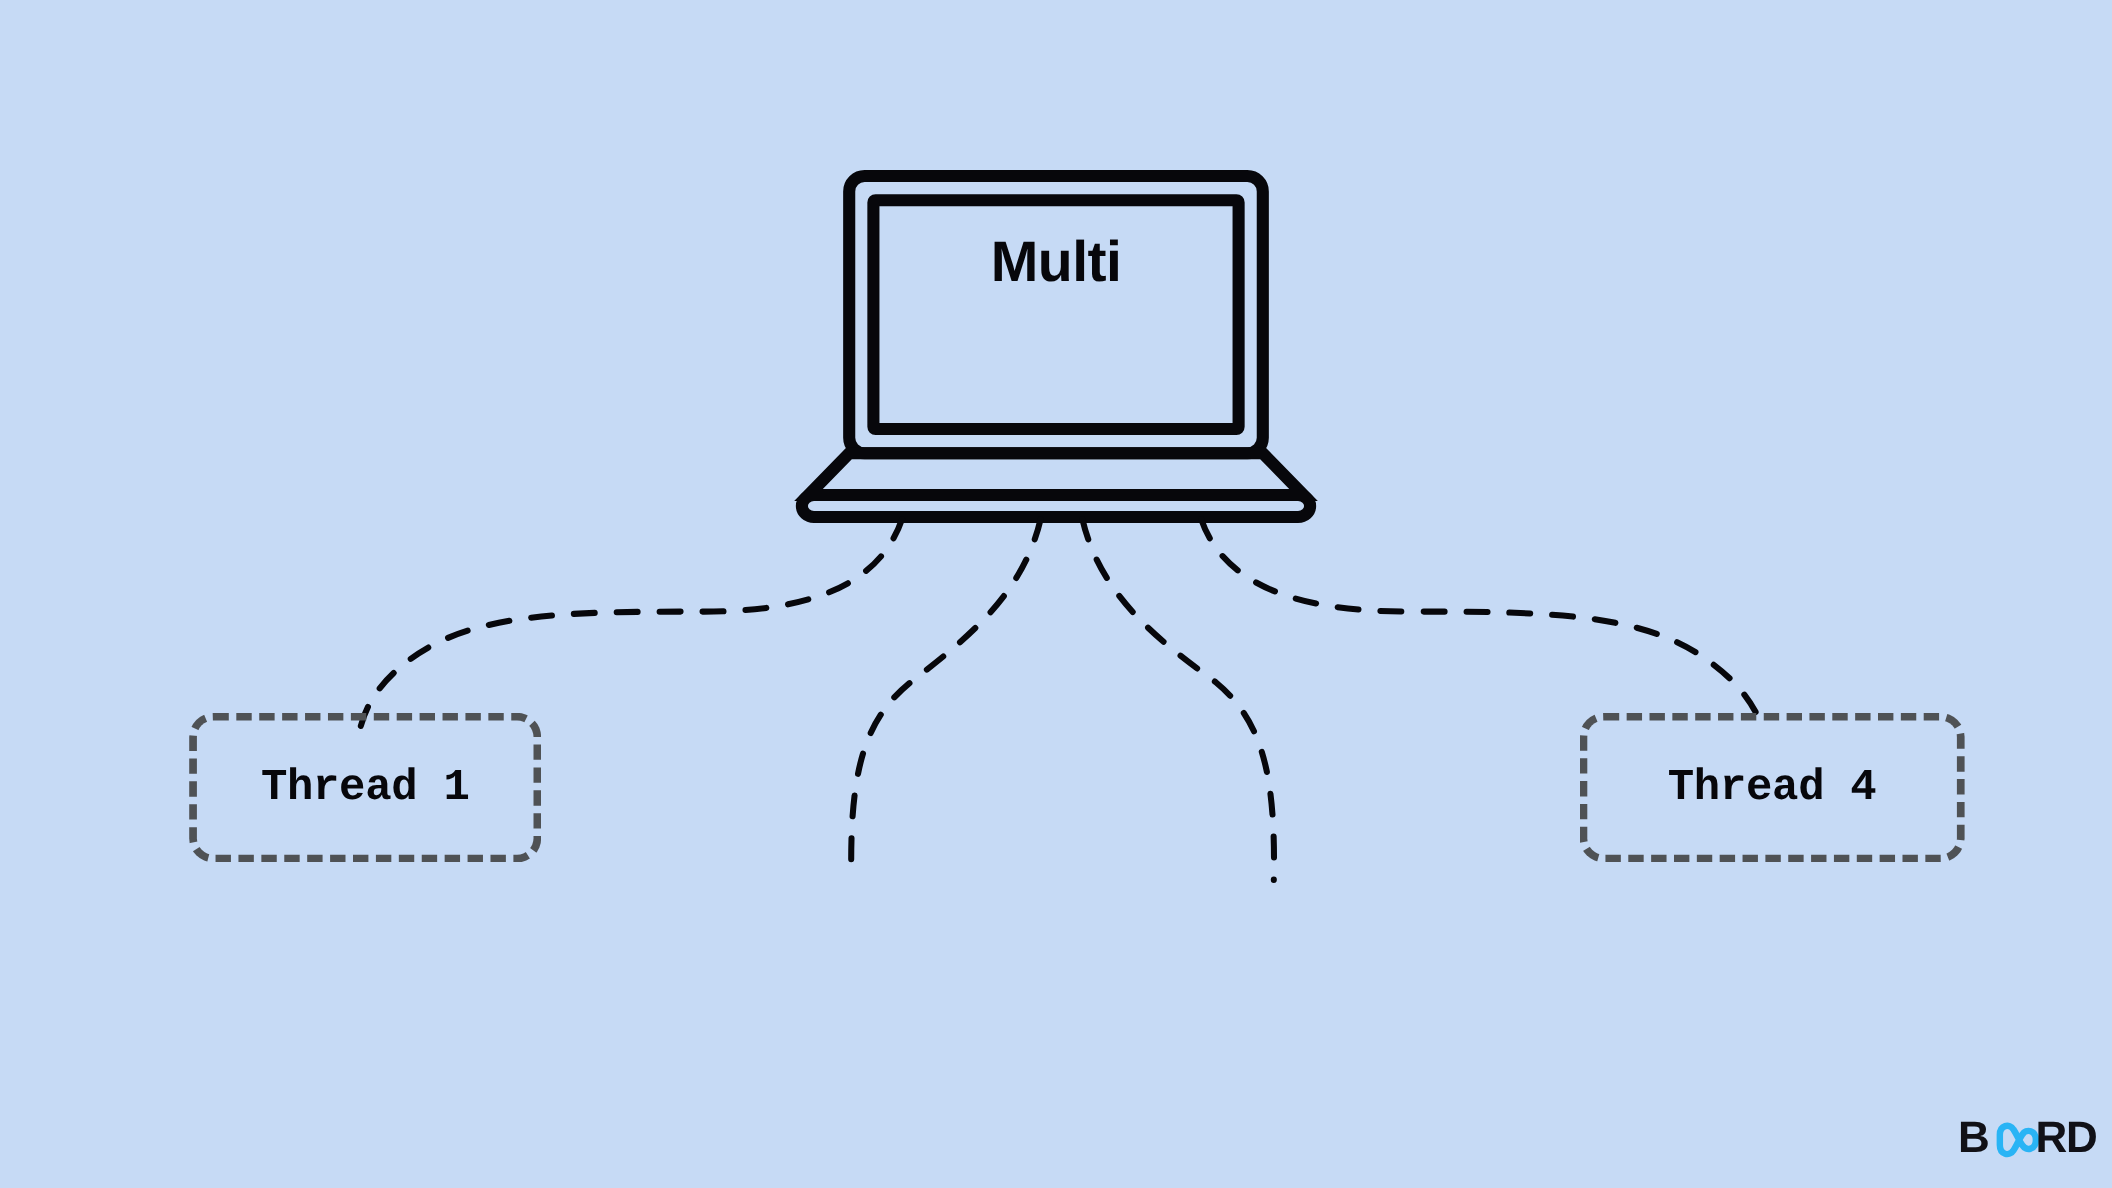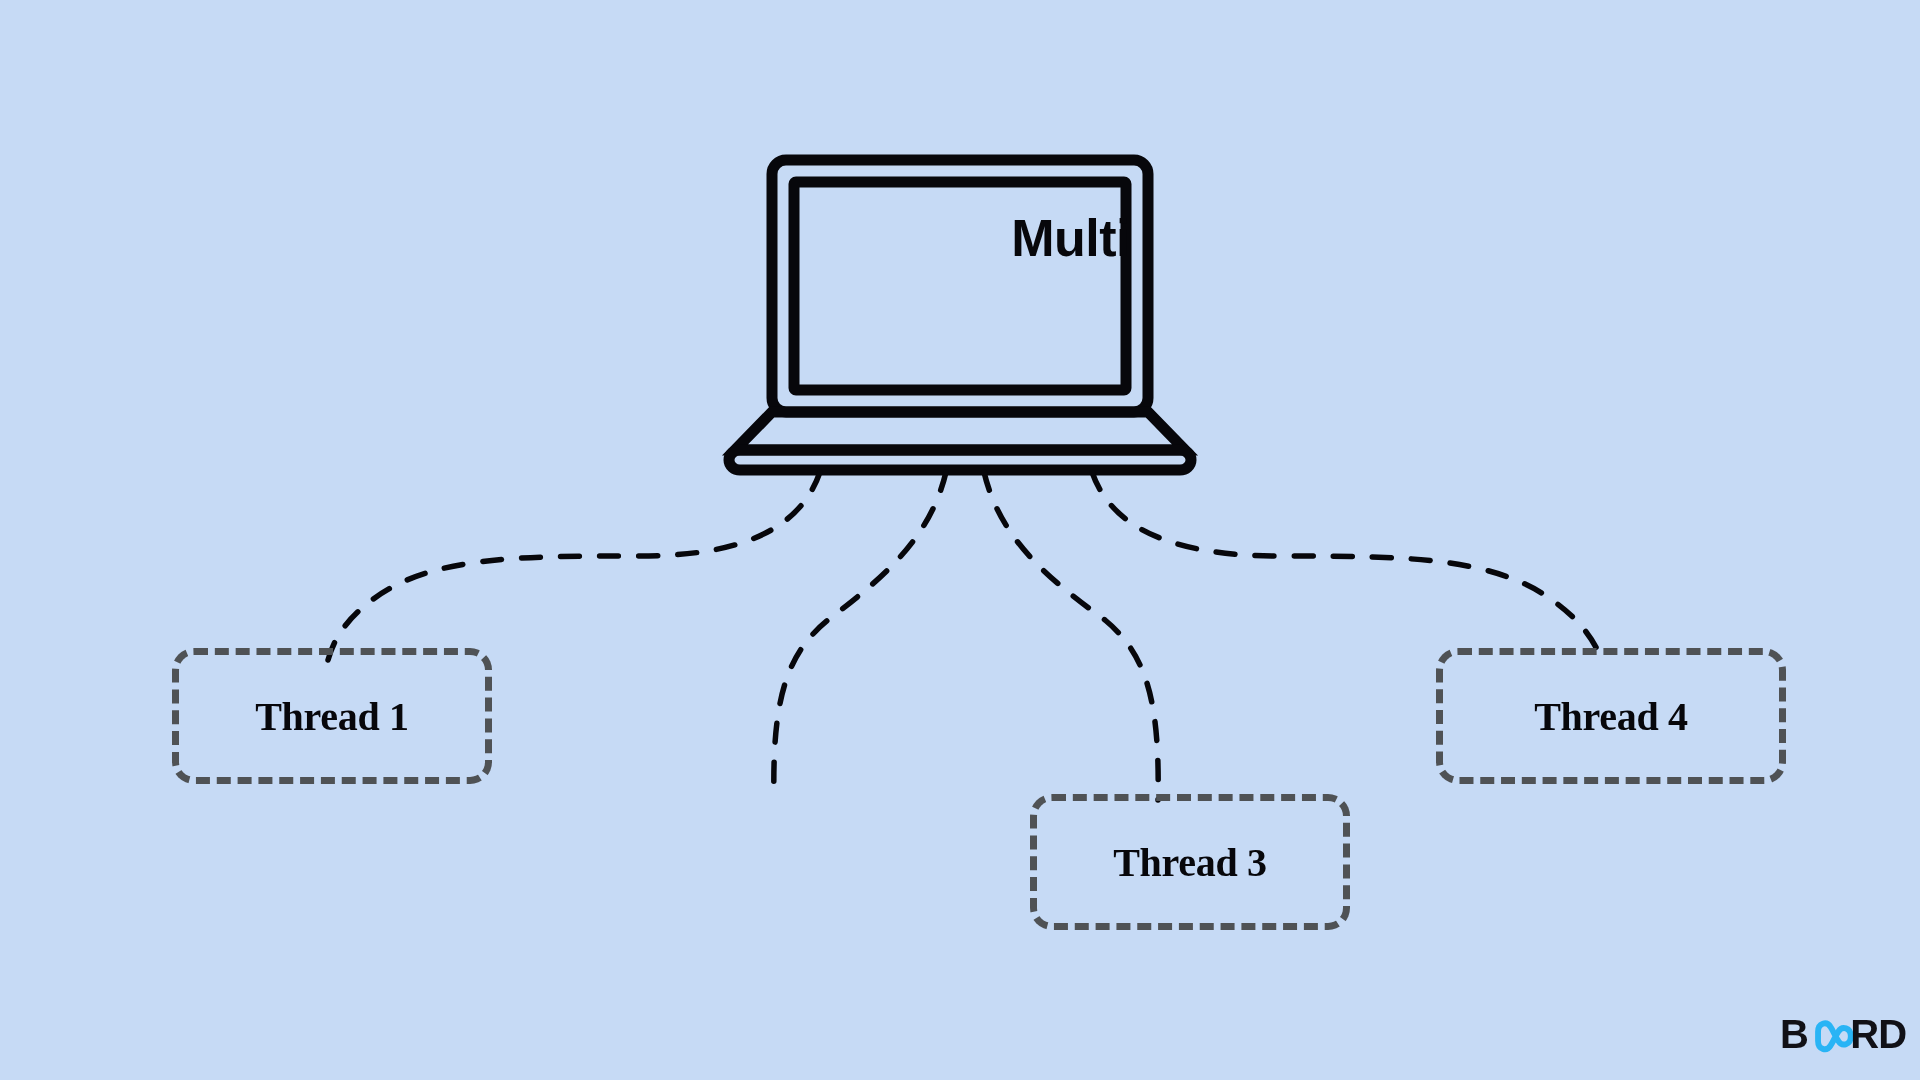--- a/index.html
+++ b/index.html
@@ -25,21 +25,21 @@
     width: 1920px;
     height: 1080px;
   }
 
   
   .laptop-title {
     position: absolute;
     left: 790px;
     top: 208px;
     width: 340px;
-    text-align: right;
+    text-align: center;
     font-family: "Liberation Sans", sans-serif;
     font-weight: bold;
     font-size: 52px;
     line-height: 1.18;
     letter-spacing: -0.5px;
     color: #07070b;
   }
   .laptop-title .line {
     display: block;
     white-space: nowrap;
@@ -50,21 +50,21 @@
     position: absolute;
     box-sizing: border-box;
     border: 7px dashed #4f5255;
     border-radius: 22px;
     display: flex;
     align-items: center;
     justify-content: center;
     background: transparent;
   }
   .thread-label {
-    font-family: Liberation Serif, serif;
+    font-family: Liberation Mono, monospace;
     font-weight: bold;
     font-size: 40px;
     letter-spacing: -0.3px;
     color: #07070b;
     white-space: nowrap;
   }
 
   #thread-box-1 { left: 172px;  top: 648px; width: 320px; height: 136px; }
   #thread-box-2 { left: 628px;  top: 794px; width: 320px; height: 136px; }
   #thread-box-3 { left: 1030px; top: 794px; width: 320px; height: 136px; }
@@ -144,23 +144,20 @@
 
   <div class="laptop-title">
     <span class="line">Multi</span>
   </div>
 
   <div class="thread-box" id="thread-box-1">
     <span class="thread-label">Thread 1</span>
   </div>
 
 
-  <div class="thread-box" id="thread-box-3">
-    <span class="thread-label">Thread 3</span>
-  </div>
 
   <div class="thread-box" id="thread-box-4">
     <span class="thread-label">Thread 4</span>
   </div>
 
   <div class="brand-logo">
     <span class="brand-part-dark">B</span>
     <span class="brand-mark">&nbsp;&nbsp;&nbsp;&nbsp;</span>
     <span class="brand-part-dark">RD</span>
   </div>

